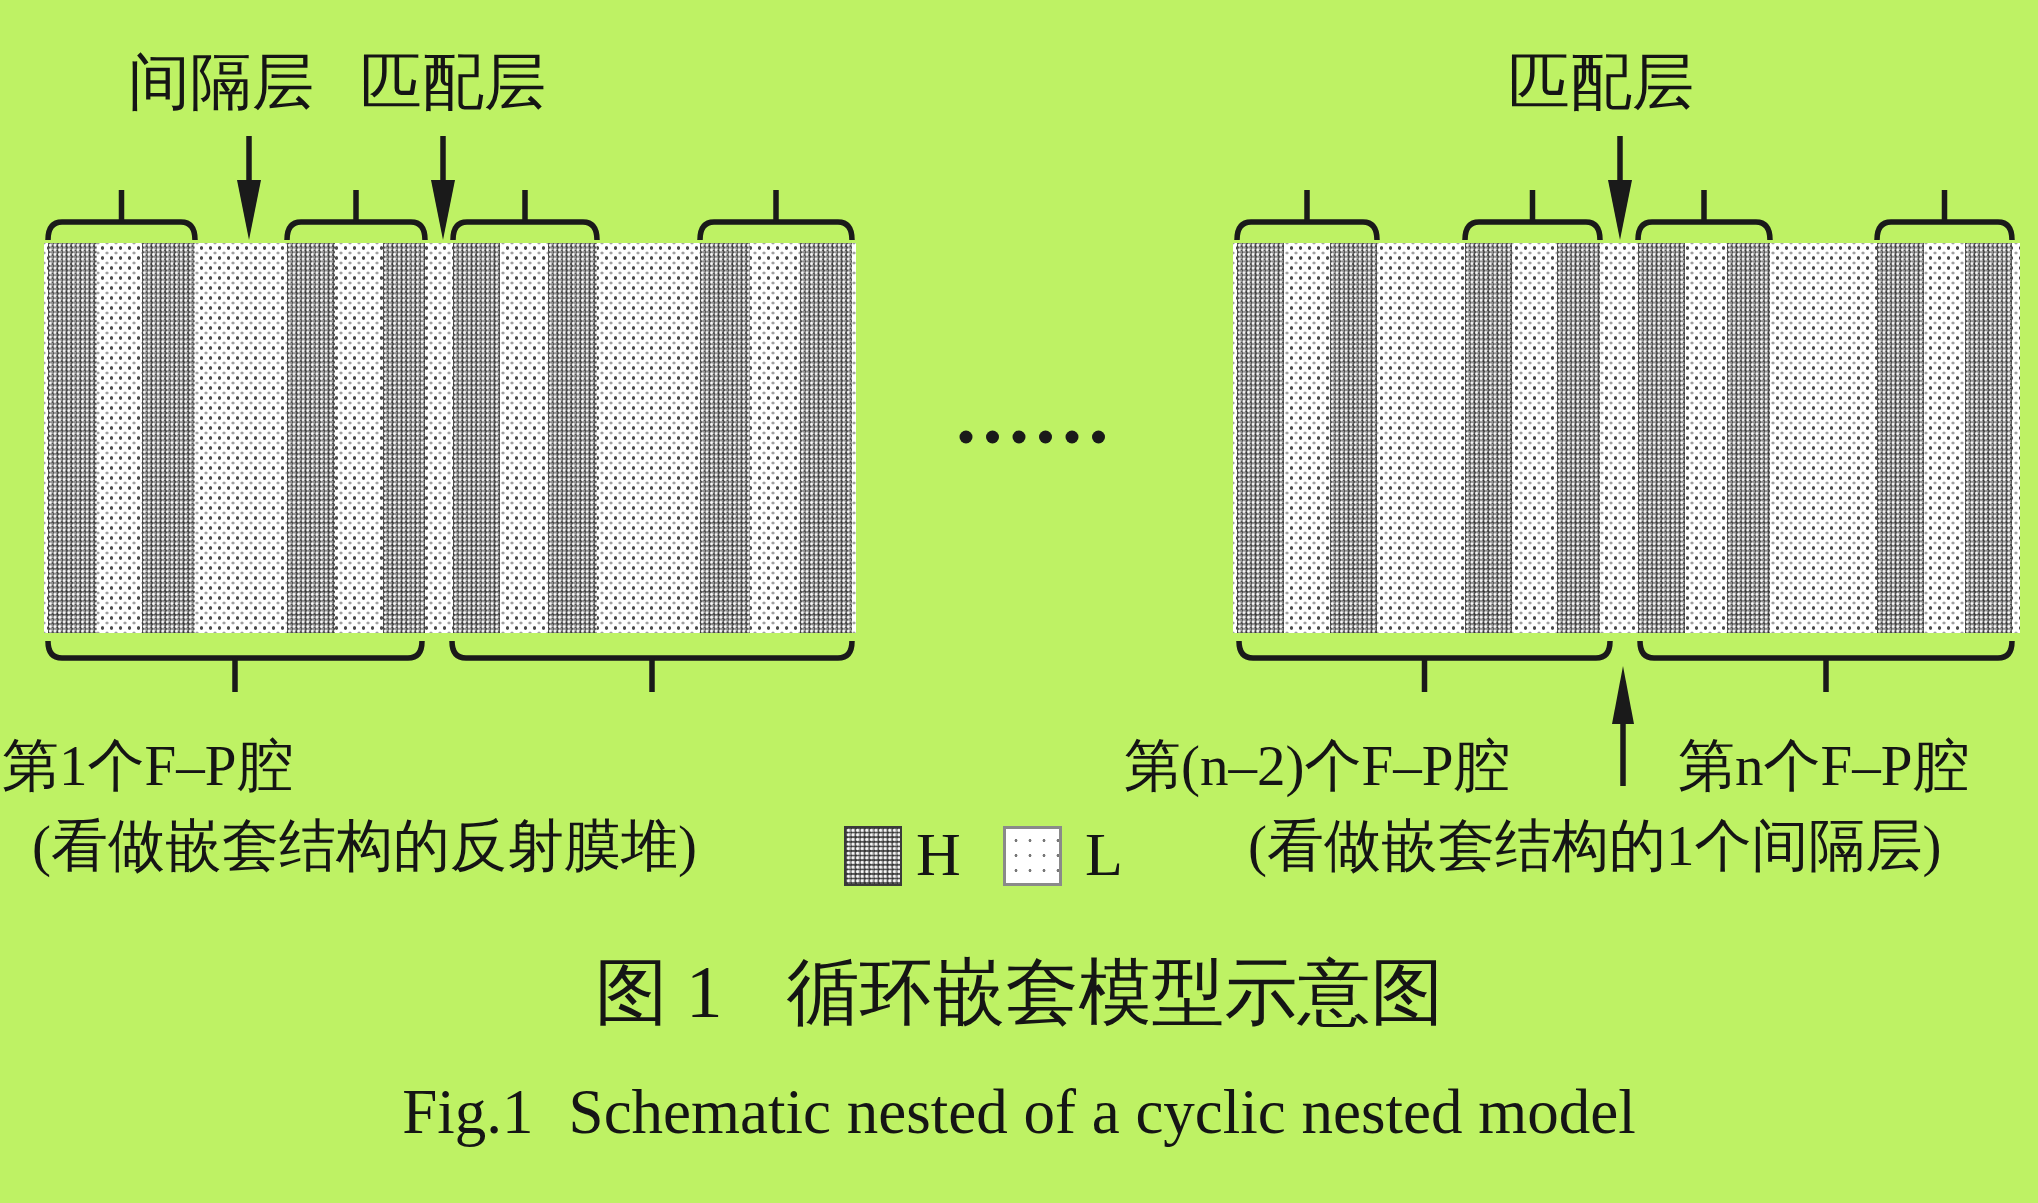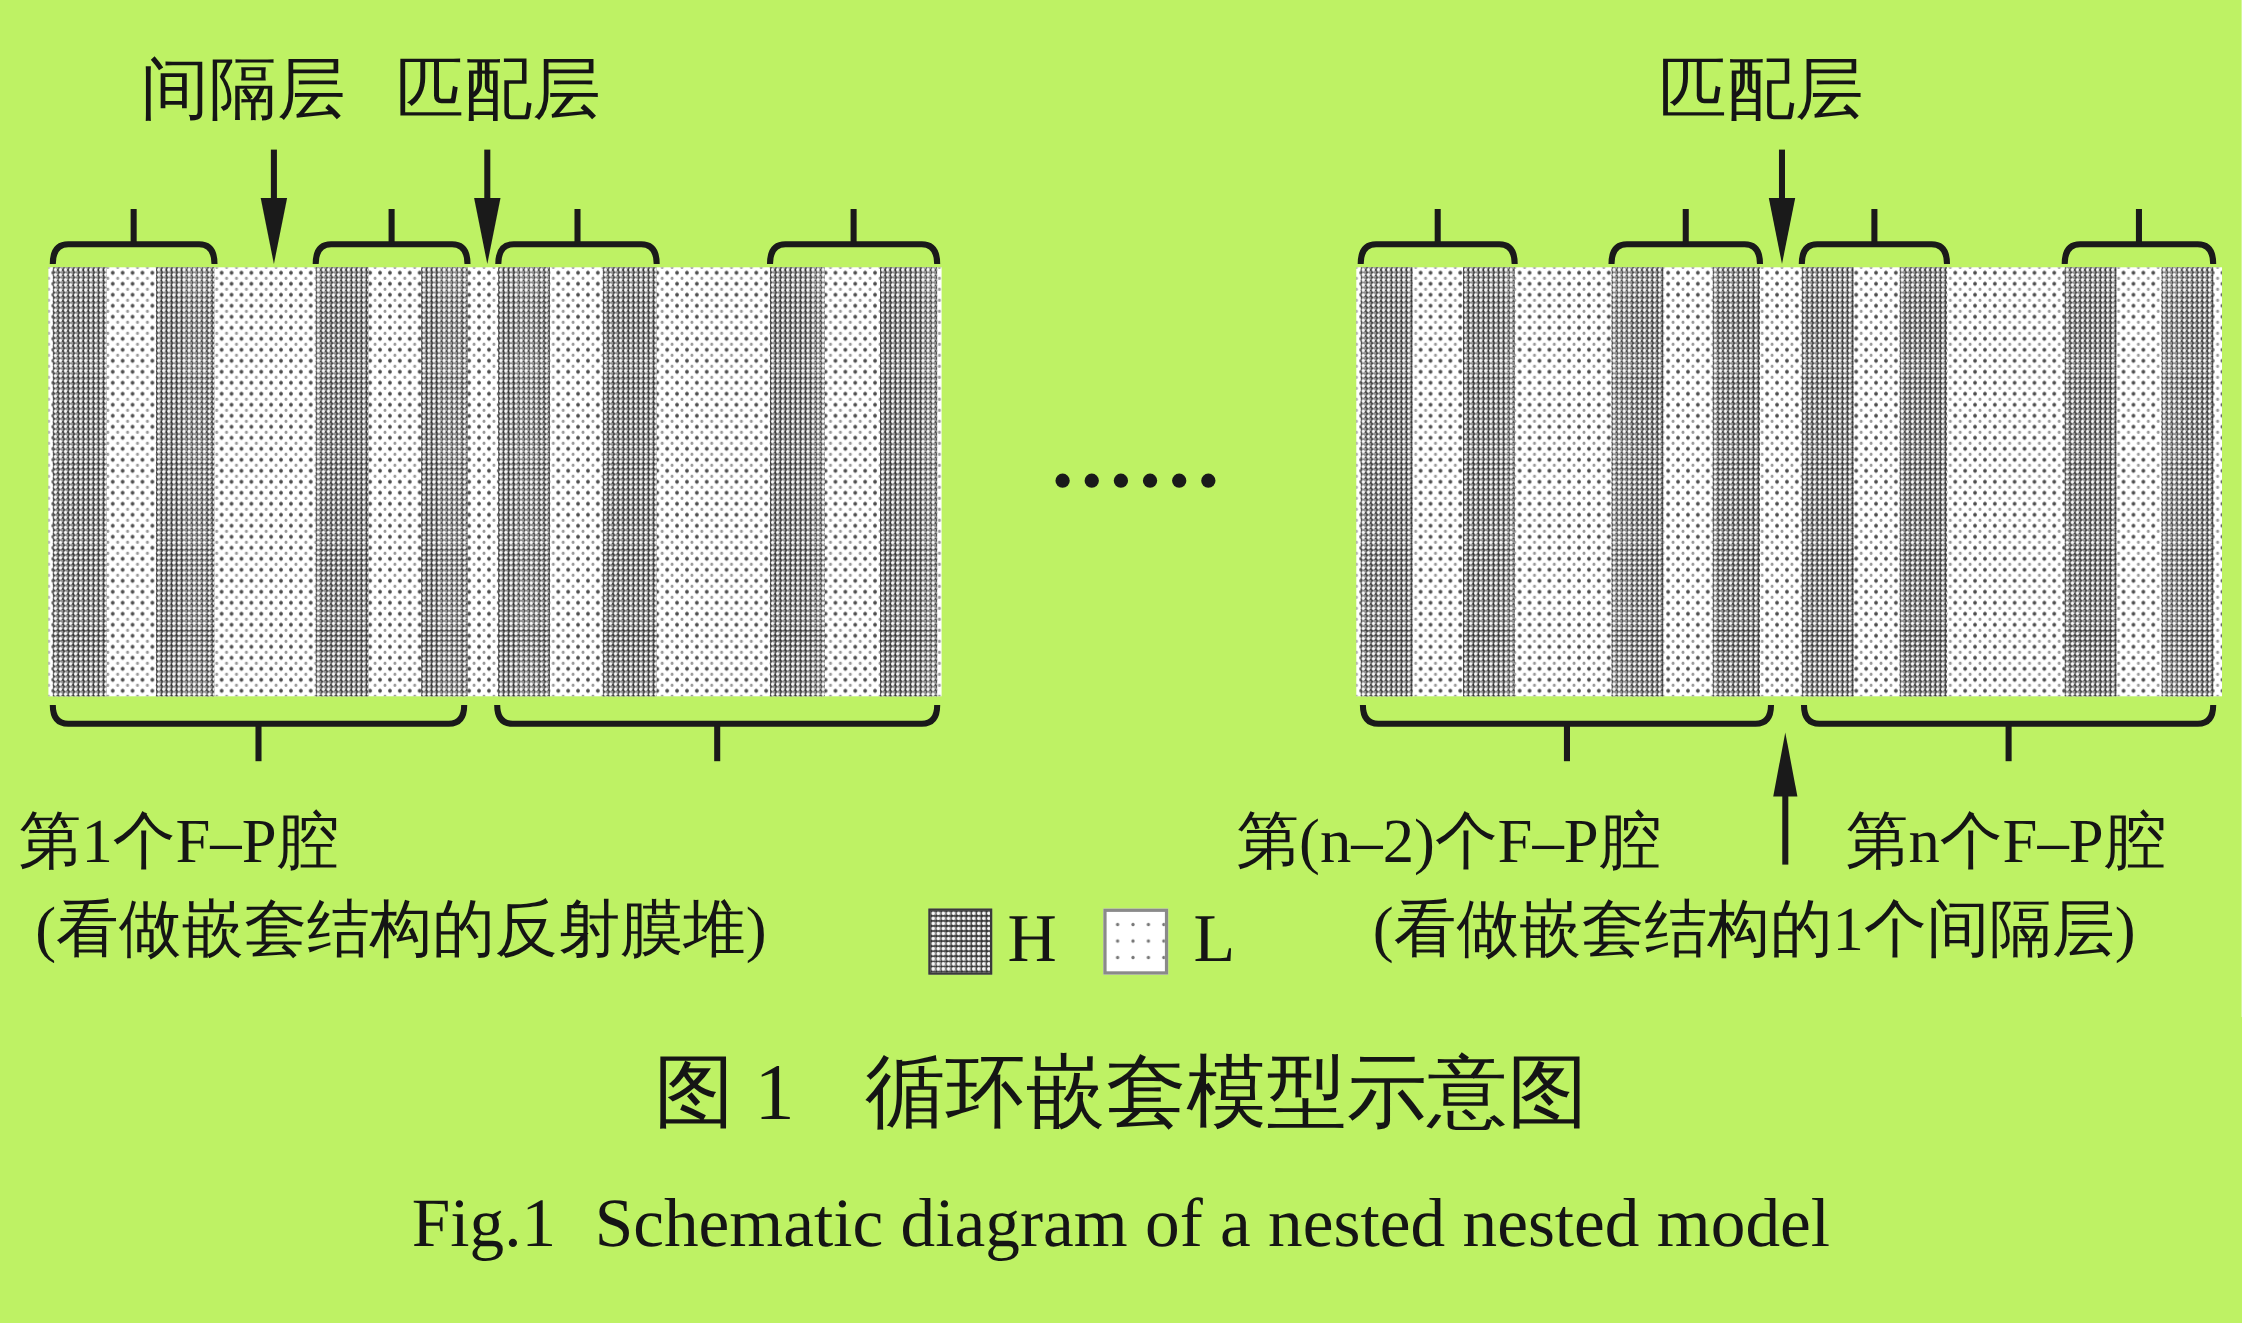--- a/index.html
+++ b/index.html
@@ -30,21 +30,21 @@
   #overlay{position:absolute;left:0;top:0;z-index:5;}
 
   
   .txt{position:absolute;white-space:nowrap;line-height:1.05;}
   .top-label{top:50px;font-size:62px;}
   #lbl-spacer-left{left:128px;}
   #lbl-match-left{left:360px;}
   #lbl-match-right{left:1508px;}
 
   .cavity-label{top:736px;font-size:57px;}
-  #lbl-cavity-1{left:17px;}
+  #lbl-cavity-1{left:2px;}
   #lbl-cavity-2{left:462px;}
   #lbl-cavity-n1{left:1124px;}
   #lbl-cavity-n{left:1678px;}
 
   .note{top:816px;font-size:57px;}
   #note-left{left:32px;text-align:right;}
   #note-right{left:1248px;font-family:Liberation Serif, serif;}
 
   .legend-letter{top:822px;font-size:62px;font-weight:500;}
   #legend-h-letter{left:916px;}
@@ -143,16 +143,16 @@
   <div class="swatch" id="legend-l-swatch"></div>
   <div class="txt legend-letter" id="legend-l-letter">L</div>
   <div class="txt note" id="note-right">(看做嵌套结构的1个间隔层)</div>
 
   <div class="caption" id="caption-zh">
     <span>图 1</span>
     <span>循环嵌套模型示意图</span>
   </div>
   <div class="caption" id="caption-en">
     <span>Fig.1</span>
-    <span>Schematic diagram of a nested nested model</span>
+    <span>Schematic nested of a cyclic nested model</span>
   </div>
 
 </div>
 
 </body></html>

